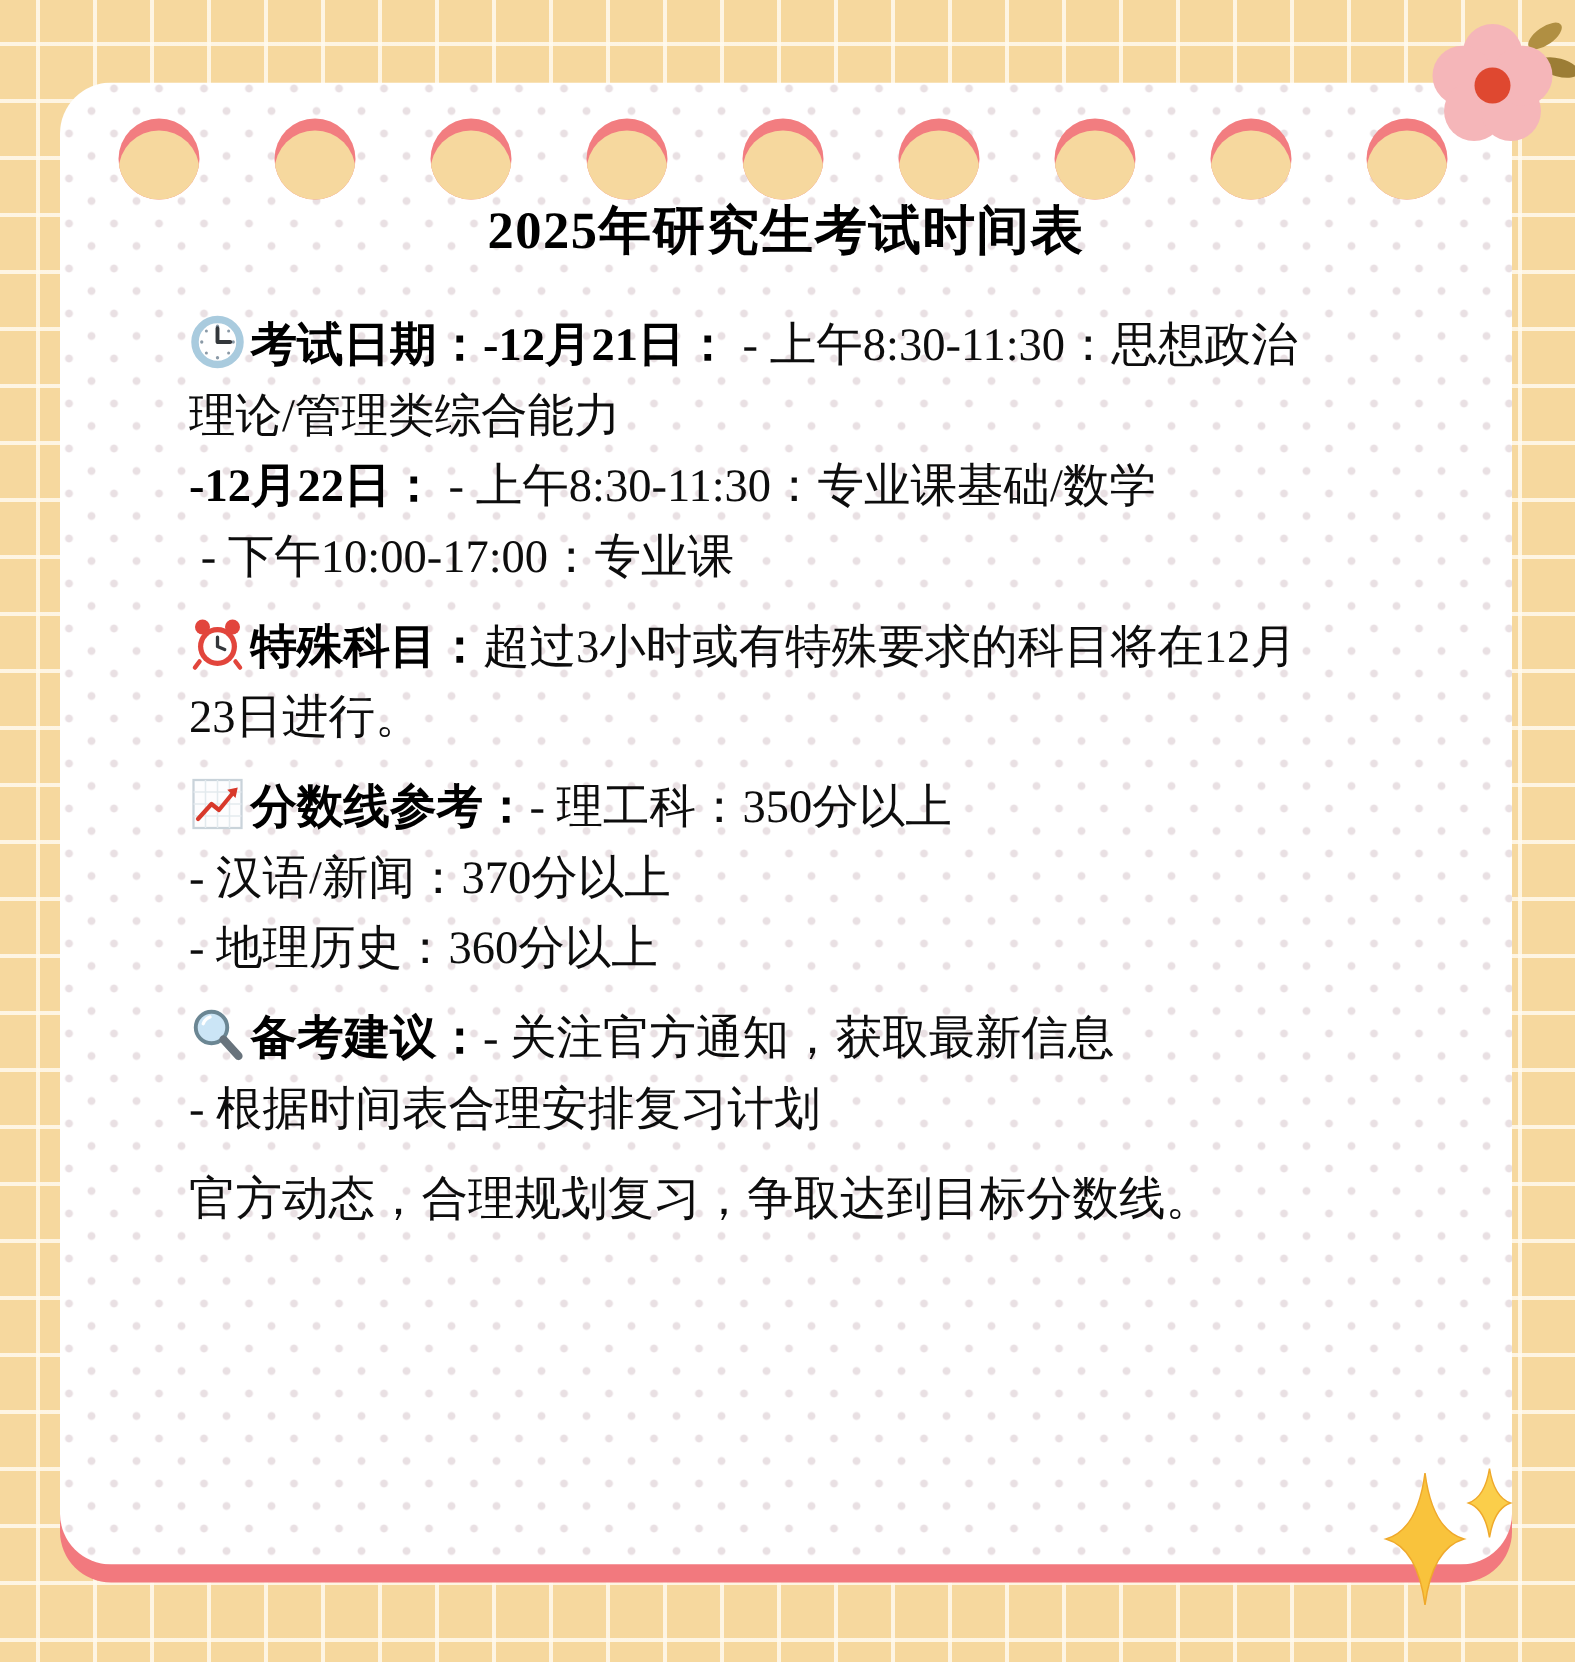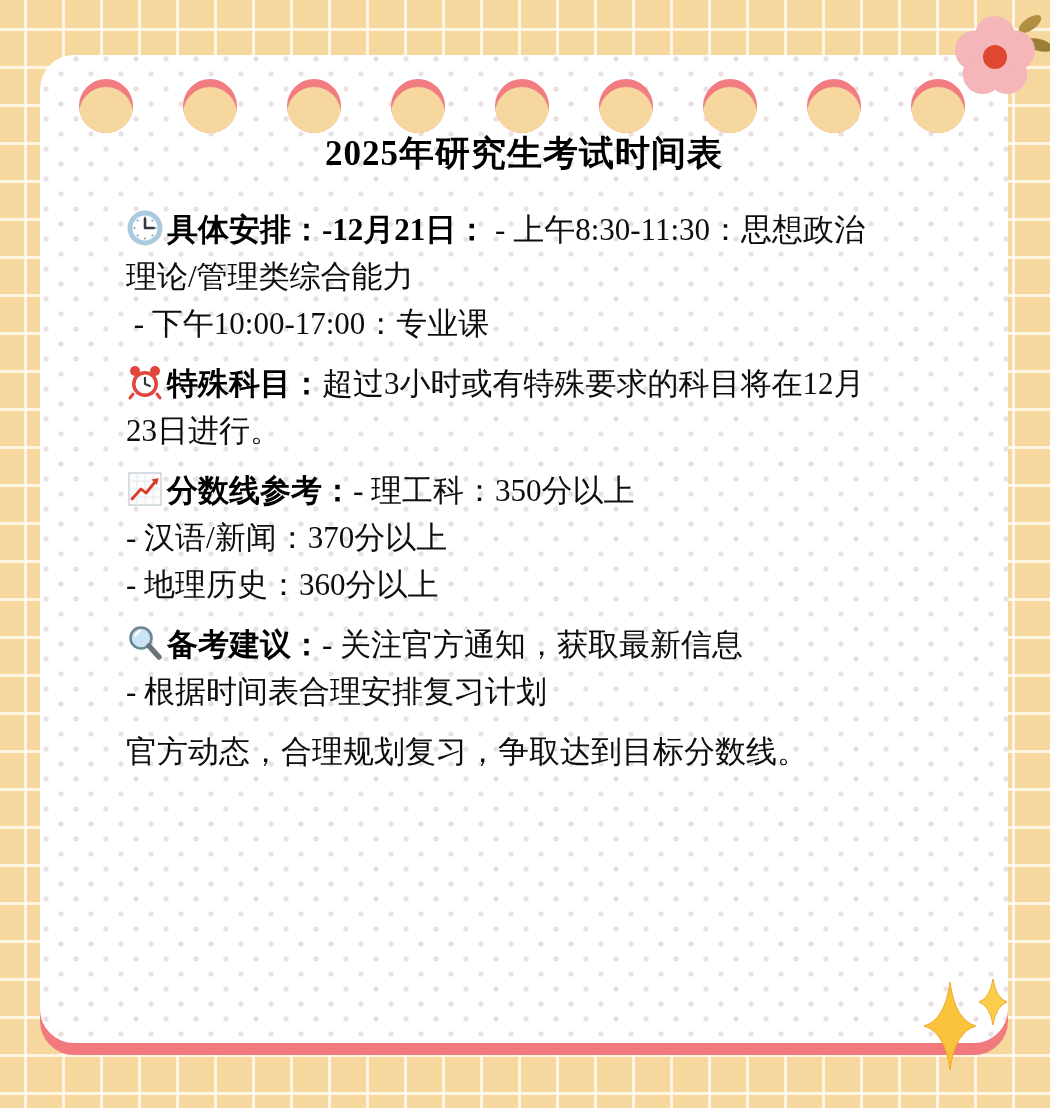--- a/index.html
+++ b/index.html
@@ -104,22 +104,23 @@
             <circle cx="19" cy="8.5" r="1.1"></circle>
                 <circle cx="19" cy="29.5" r="1.1"></circle>
             <circle cx="8.5" cy="19" r="1.1"></circle>
                 <circle cx="29.5" cy="19" r="1.1"></circle>
             <circle cx="11.6" cy="11.6" r="1"></circle>
                 <circle cx="26.4" cy="11.6" r="1"></circle>
             <circle cx="11.6" cy="26.4" r="1"></circle>
                 <circle cx="26.4" cy="26.4" r="1"></circle>
           </g>
           <path d="M19 19 V9.8 M19 19 H27.5" stroke="#33373B" stroke-width="2.6" stroke-linecap="round" fill="none"></path>
-        </svg></span><span class="b">具体安排：</span><span class="b">-12月21日：</span><span> - 上午8:30-11:30：思想政治</span></div>
+        </svg></span><span class="b">考试日期：</span><span class="b">-12月21日：</span><span> - 上午8:30-11:30：思想政治</span></div>
       <div class="line"><span>理论/管理类综合能力</span></div>
+      <div class="line"><span class="b">-12月22日：</span><span> - 上午8:30-11:30：专业课基础/数学</span></div>
       <div class="line"><span> - 下午10:00-17:00：专业课</span></div>
     </div>
 
     <div class="section">
       <div class="line"><span class="emoji"><svg width="38" height="38" viewBox="0 0 38 38">
           <circle cx="9" cy="8" r="5" fill="#E2453C"></circle>
           <circle cx="29" cy="8" r="5" fill="#E2453C"></circle>
           <path d="M7 31 L4 35 M31 31 L34 35" stroke="#E2453C" stroke-width="3" stroke-linecap="round"></path>
           <circle cx="19" cy="21" r="13" fill="#E2453C"></circle>
           <circle cx="19" cy="21" r="9.5" fill="#FFFFFF"></circle>

